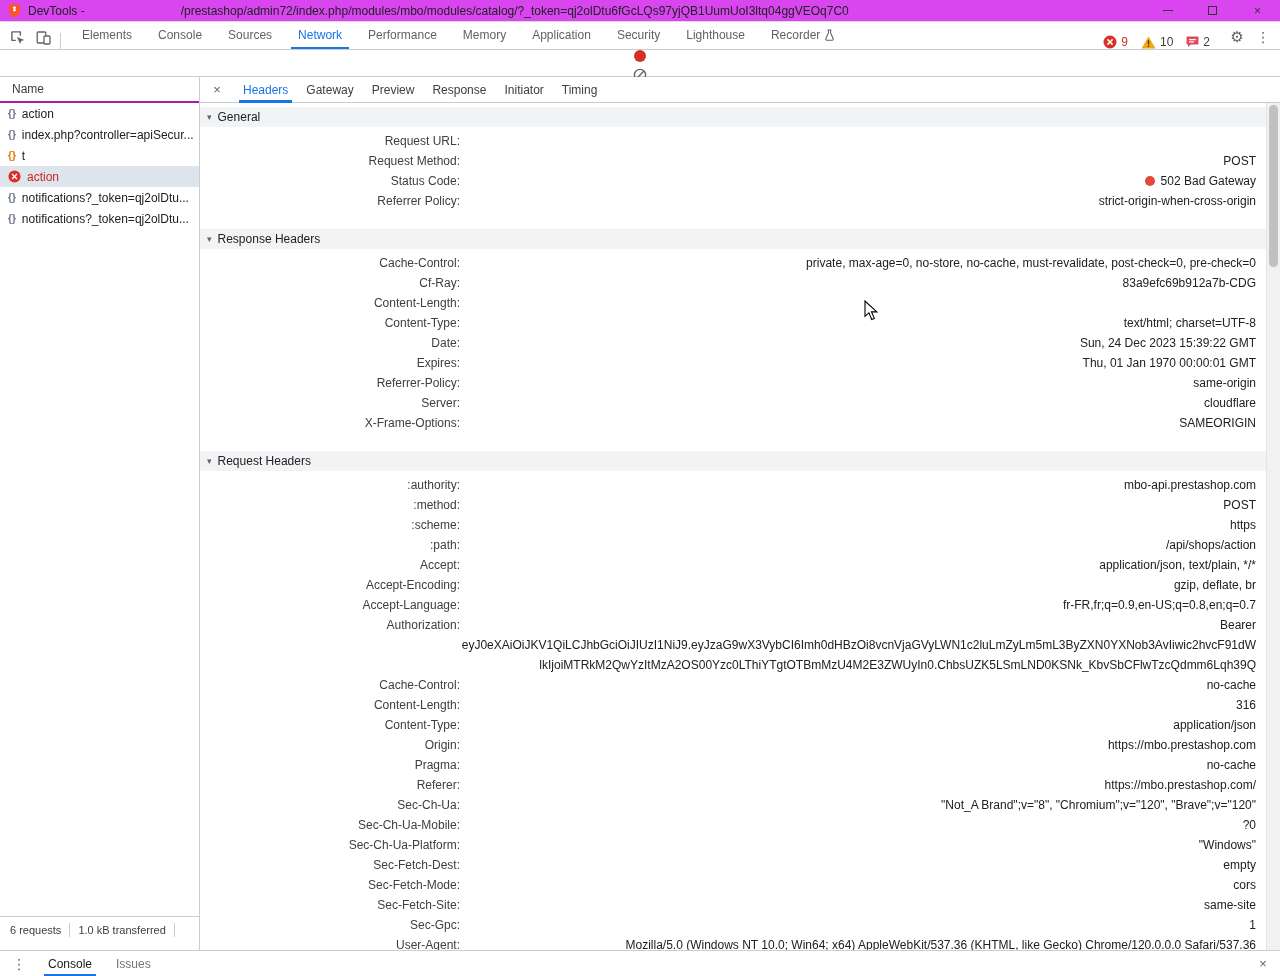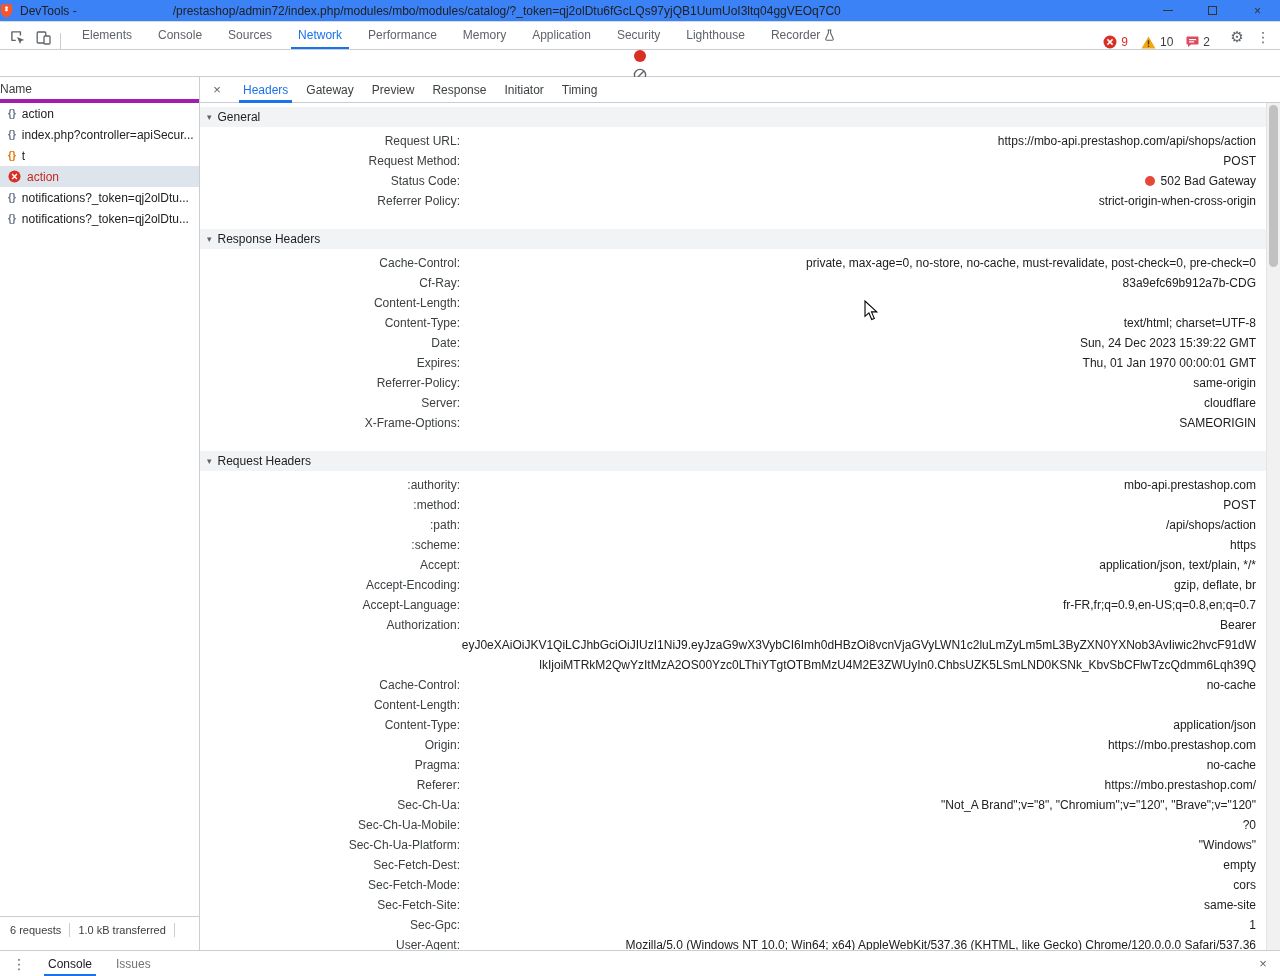--- a/index.html
+++ b/index.html
@@ -2,21 +2,21 @@
 <html><head>
 <meta charset="utf-8">
 <style>
   * { box-sizing: border-box; margin: 0; padding: 0; }
   html,body { width:1280px; height:976px; overflow:hidden; }
   body { font-family:"Liberation Sans", sans-serif; font-size:12px; color:#202124; background:#fff; position:relative; }
   .spacer { flex:1; }
   svg { display:block; }
 
   
-  .titlebar { height:22px; background:#3b82f6; border-bottom:1px solid #d9d9d9; display:flex; align-items:center; padding-left:0; }
+  .titlebar { height:22px; background:#d946ef; border-bottom:1px solid #d9d9d9; display:flex; align-items:center; padding-left:8px; }
   .tb-title { color:#202124; margin-left:7px; white-space:nowrap; }
   .tb-url { color:#202124; margin-left:96px; white-space:nowrap; overflow:hidden; }
   .wbtn { width:45px; height:22px; display:flex; align-items:center; justify-content:center; color:#333; font-size:12px; }
   .wbtn .mini { width:10px; height:1px; background:#333; display:block; }
   .wbtn .maxi { width:9px; height:9px; border:1px solid #333; display:block; }
 
   
   .paneltabs { height:28px; background:#fff; border-bottom:1px solid #cacdd1; display:flex; align-items:flex-end; padding:0 4px; }
   .icon-btn { display:flex; align-items:center; justify-content:center; width:26px; height:24px; color:#5f6368; cursor:default; }
   .vdiv { width:1px; height:16px; background:#cacdd1; margin:0 4px; }
@@ -37,21 +37,21 @@
   .cb-wrap { display:flex; align-items:center; gap:5px; padding:0 6px; color:#3c4043; white-space:nowrap; }
   .cb { width:13px; height:13px; border:1px solid #767676; border-radius:2px; background:#fff; display:inline-block; position:relative; }
   .cb.checked { background:#1a73e8; border-color:#1a73e8; }
   .cb.checked::after { content:""; position:absolute; left:3.5px; top:0.5px; width:4px; height:8px; border:solid #fff; border-width:0 2px 2px 0; transform:rotate(40deg); }
   .throttle { display:flex; align-items:center; gap:6px; padding:0 8px; color:#3c4043; white-space:nowrap; }
   .throttle .arr { font-size:9px; color:#5f6368; }
 
   
   .main { display:flex; height:873px; }
   .sidebar { width:200px; border-right:1px solid #cacdd1; position:relative; background:#fff; }
-  .name-header { height:26px; line-height:25px; padding-left:0; border-bottom:4px solid #a21caf; color:#3c4043; background:#fff; }
+  .name-header { height:26px; line-height:25px; padding-left:12px; border-bottom:2px solid #a21caf; color:#3c4043; background:#fff; }
   .req-row { height:21px; display:flex; align-items:center; padding-left:8px; gap:6px; cursor:default; white-space:nowrap; overflow:hidden; }
   .req-row.selected { background:#dee4ec; }
   .ricon.braces { color:#697386; font-weight:bold; font-size:10px; }
   .ricon.braces.orange { color:#e37400; }
   .rlabel { color:#202124; overflow:hidden; text-overflow:ellipsis; }
   .req-row.error .rlabel { color:#c5281f; }
   .summary { position:absolute; left:0; right:0; bottom:8px; height:26px; border-top:1px solid #cacdd1; background:#fff; display:flex; align-items:center; padding-left:10px; color:#3c4043; font-size:11px; }
   .sdiv { width:1px; height:14px; background:#cacdd1; margin:0 8px; }
 
   
@@ -314,21 +314,20 @@
       <div class="detail-body">
         <div class="headers-content">
             <div class="hsection">
               <div class="sec-header">
                 <span class="tri">▾</span>
                 <span class="sec-title">General</span>
               </div>
               <div class="sec-body">
                 <div class="hrow">
                   <span class="hname">Request URL:</span>
-                  <span class="hvalue">https://mbo-api.prestashop.com/api/shops/action</span>
                 </div>
                 <div class="hrow">
                   <span class="hname">Request Method:</span>
                   <span class="hvalue">POST</span>
                 </div>
                 <div class="hrow">
                   <span class="hname">Status Code:</span>
                   <span class="hvalue"><span class="dot"></span>502 Bad Gateway</span>
                 </div>
                 <div class="hrow">
@@ -388,28 +387,28 @@
               <div class="sec-body">
                 <div class="hrow">
                   <span class="hname">:authority:</span>
                   <span class="hvalue">mbo-api.prestashop.com</span>
                 </div>
                 <div class="hrow">
                   <span class="hname">:method:</span>
                   <span class="hvalue">POST</span>
                 </div>
                 <div class="hrow">
+                  <span class="hname">:scheme:</span>
+                  <span class="hvalue">https</span>
+                </div>
+                <div class="hrow">
                   <span class="hname">:path:</span>
                   <span class="hvalue">/api/shops/action</span>
                 </div>
                 <div class="hrow">
-                  <span class="hname">:scheme:</span>
-                  <span class="hvalue">https</span>
-                </div>
-                <div class="hrow">
                   <span class="hname">Accept:</span>
                   <span class="hvalue">application/json, text/plain, */*</span>
                 </div>
                 <div class="hrow">
                   <span class="hname">Accept-Encoding:</span>
                   <span class="hvalue">gzip, deflate, br</span>
                 </div>
                 <div class="hrow">
                   <span class="hname">Accept-Language:</span>
                   <span class="hvalue">fr-FR,fr;q=0.9,en-US;q=0.8,en;q=0.7</span>
@@ -417,20 +416,21 @@
                 <div class="hrow">
                   <span class="hname">Authorization:</span>
                   <span class="hvalue">Bearer eyJ0eXAiOiJKV1QiLCJhbGciOiJIUzI1NiJ9.eyJzaG9wX3VybCI6Imh0dHBzOi8vcnVjaGVyLWN1c2luLmZyLm5mL3ByZXN0YXNob3AvIiwic2hvcF91dWlkIjoiMTRkM2QwYzItMzA2OS00Yzc0LThiYTgtOTBmMzU4M2E3ZWUyIn0.ChbsUZK5LSmLND0KSNk_KbvSbCFlwTzcQdmm6Lqh39Q</span>
                 </div>
                 <div class="hrow">
                   <span class="hname">Cache-Control:</span>
                   <span class="hvalue">no-cache</span>
                 </div>
                 <div class="hrow">
                   <span class="hname">Content-Length:</span>
+                  <span class="hvalue">316</span>
                 </div>
                 <div class="hrow">
                   <span class="hname">Content-Type:</span>
                   <span class="hvalue">application/json</span>
                 </div>
                 <div class="hrow">
                   <span class="hname">Origin:</span>
                   <span class="hvalue">https://mbo.prestashop.com</span>
                 </div>
                 <div class="hrow">

